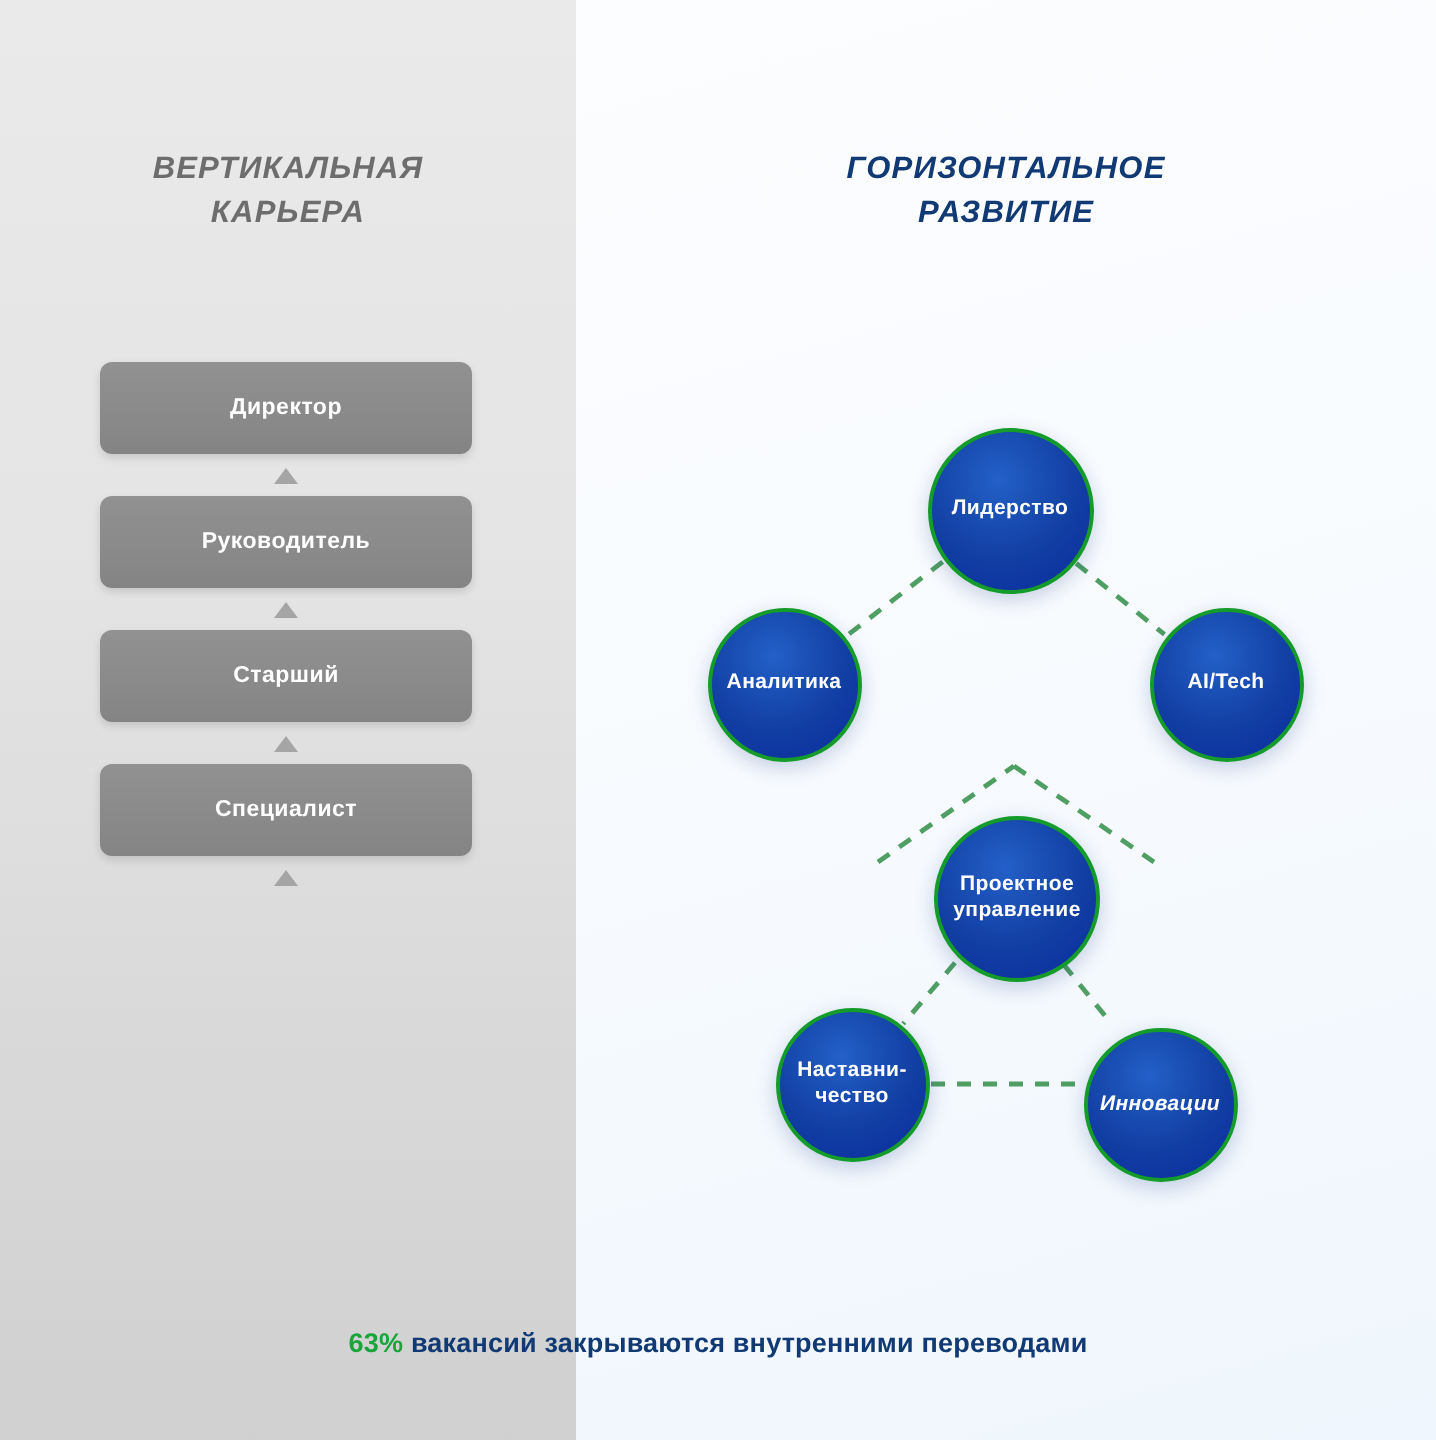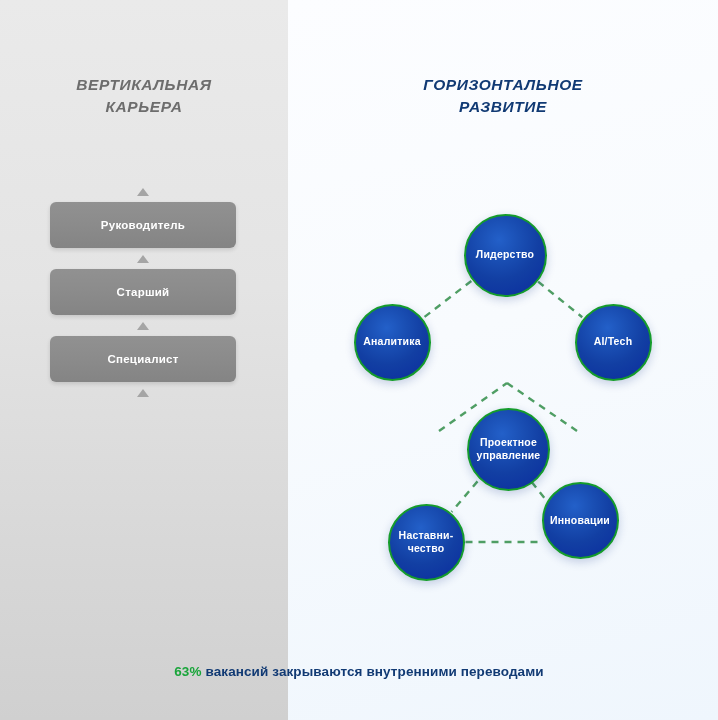--- a/index.html
+++ b/index.html
@@ -165,20 +165,23 @@
 
   <div class="panel" id="panel-left"></div>
 
   <div class="col-title" id="title-left">
     <span>ВЕРТИКАЛЬНАЯ</span><br>
     <span>КАРЬЕРА</span>
   </div>
 
   <div id="ladder">
 
+    <div class="ladder-step">
+      <span class="ladder-label">Директор</span>
+    </div>
     <div class="ladder-gap">
       <div class="up-arrow"></div>
     </div>
 
     <div class="ladder-step">
       <span class="ladder-label">Руководитель</span>
     </div>
     <div class="ladder-gap">
       <div class="up-arrow"></div>
     </div>
@@ -246,21 +249,21 @@
       </span>
     </div>
 
     <div class="node small" style="left:99.5px; top:503.5px;">
       <span class="node-label">
         <span>Наставни-</span><br>
         <span>чество</span>
       </span>
     </div>
 
-    <div class="node small" style="left:253.5px; top:482px;">
+    <div class="node small" style="left:253.5px; top:514px;font-style:italic;">
       <span class="node-label">
         <span>Инновации</span>
       </span>
     </div>
 
   </div>
 
   <div id="footer-text">
     <span id="footer-pct">63%</span><span> вакансий закрываются внутренними переводами</span>
   </div>

